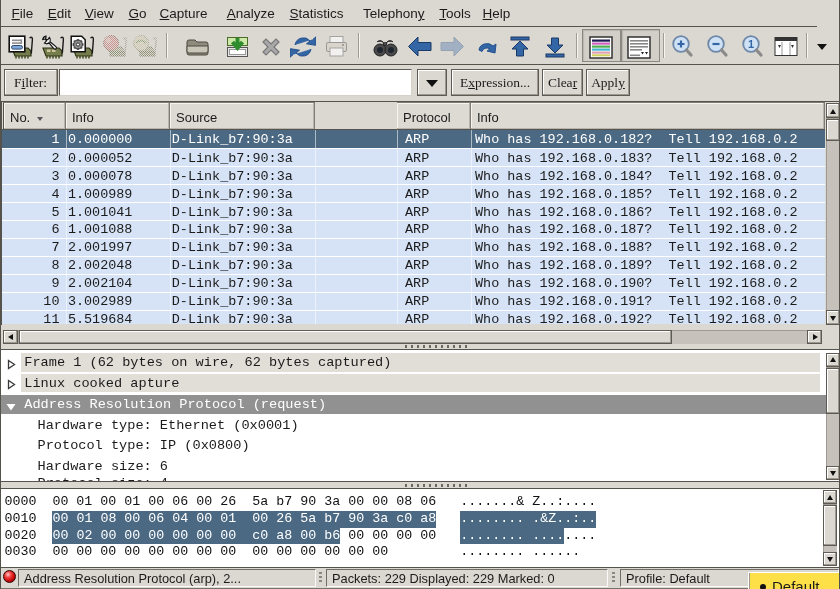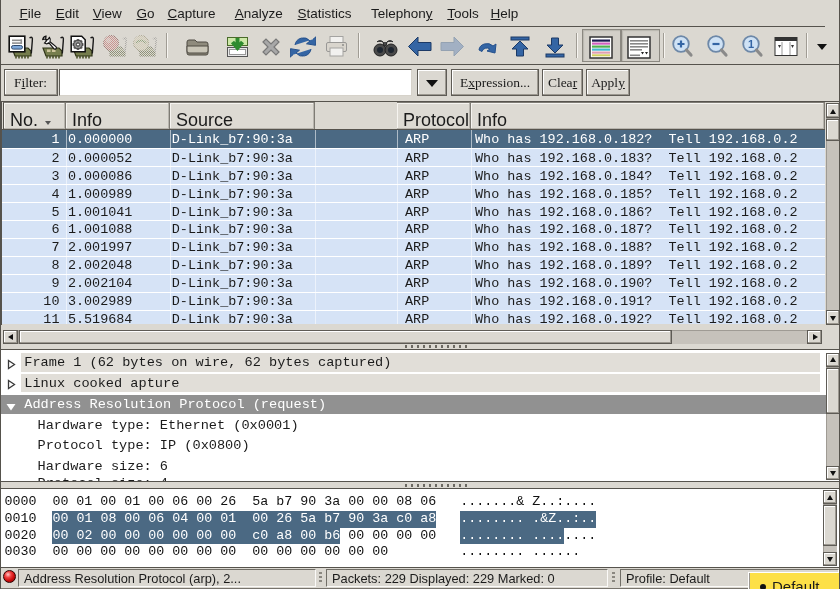--- a/index.html
+++ b/index.html
@@ -1,38 +1,38 @@
 <!DOCTYPE html>
 <html><head><meta charset="utf-8">
 <style>
 html,body{margin:0;padding:0;}
 #win{position:relative;width:840px;height:589px;background:#DBD8D1;overflow:hidden;
   font-family:"Liberation Sans",sans-serif;color:#1b1b1b;
   border-left:1px solid #55524C;box-sizing:border-box;}
 #win:after{content:"";position:absolute;right:0;top:0;bottom:0;width:1px;background:#55524C;}
 .abs{position:absolute;}
 
-#menubar{position:absolute;left:8px;top:0;width:816px;height:26px;border-bottom:1px solid #56534D;}
+#menubar{position:absolute;left:0;top:0;width:816px;height:26px;border-bottom:1px solid #56534D;}
 #menubar span{position:absolute;top:6px;font-size:13.5px;}
 
 #toolbar{position:absolute;left:0;top:27px;width:840px;height:37px;border-bottom:1px solid #56534D;}
 .tsep{position:absolute;top:6px;height:25px;width:1px;background:#a09c94;border-right:1px solid #f7f5f1;}
 .ticon{position:absolute;top:7px;}
 .tbtn{position:absolute;top:2px;height:31px;background:#D2CFC8;border:1px solid #8b8881;
   box-shadow:inset 1px 1px 1px #b9b6af;}
 
 #filterbar{position:absolute;left:0;top:65px;width:840px;height:36px;border-bottom:1px solid #56534D;font-family:Liberation Serif, serif;}
 .btn{position:absolute;top:4px;height:27px;background:#DBD8D1;border:1px solid #5E5B55;
   box-shadow:inset -1px -1px 0 #9c9890,inset 1px 1px 0 #fff;
   font-size:13.5px;text-align:center;box-sizing:border-box;line-height:25px;}
 
 #listpane{position:absolute;left:0;top:101px;width:840px;height:244px;}
 .hcell{position:absolute;top:1px;height:28px;background:#DDDAD3;border:1px solid #7E7B74;
   border-left:none;box-shadow:inset -1px -1px 0 #b8b5ae,inset 1px 1px 0 #f6f4f0;
-  font-size:18px;box-sizing:border-box;padding:6.5px 0 0 6px;overflow:hidden;}
+  font-size:13px;box-sizing:border-box;padding:6.5px 0 0 6px;overflow:hidden;}
 #rows{position:absolute;left:1px;top:29.3px;width:823px;height:193.8px;overflow:hidden;
   font-family:"Liberation Mono",monospace;font-size:13.45px;}
 .prow{position:relative;width:900px;height:17.95px;background:#D6E3F6;border-top:1.5px solid #fff;box-sizing:border-box;}
 .prow.first{border-top:none;}
 .prow.sel{background:#4B6983;color:#fff;}
 .pc{position:absolute;top:1.5px;white-space:pre;}
 .gridl{position:absolute;top:0;width:1px;height:194px;background:rgba(255,255,255,.55);}
 
 .sbtn{position:absolute;background:#DBD8D1;border:1px solid #5E5B55;
   box-shadow:inset -1px -1px 0 #9c9890,inset 1px 1px 0 #fff;box-sizing:border-box;}
@@ -251,21 +251,21 @@
         </div>
 <div class="prow">
           <span class="pc" style="left:0;width:57.5px;text-align:right">2</span>
           <span class="pc" style="left:65.9px">0.000052</span>
           <span class="pc" style="left:169.8px">D-Link_b7:90:3a</span>
           <span class="pc" style="left:403px">ARP</span>
           <span class="pc" style="left:473px">Who has 192.168.0.183?  Tell 192.168.0.2</span>
         </div>
 <div class="prow">
           <span class="pc" style="left:0;width:57.5px;text-align:right">3</span>
-          <span class="pc" style="left:65.9px">0.000086</span>
+          <span class="pc" style="left:65.9px">0.000078</span>
           <span class="pc" style="left:169.8px">D-Link_b7:90:3a</span>
           <span class="pc" style="left:403px">ARP</span>
           <span class="pc" style="left:473px">Who has 192.168.0.184?  Tell 192.168.0.2</span>
         </div>
 <div class="prow">
           <span class="pc" style="left:0;width:57.5px;text-align:right">4</span>
           <span class="pc" style="left:65.9px">1.000989</span>
           <span class="pc" style="left:169.8px">D-Link_b7:90:3a</span>
           <span class="pc" style="left:403px">ARP</span>
           <span class="pc" style="left:473px">Who has 192.168.0.185?  Tell 192.168.0.2</span>

